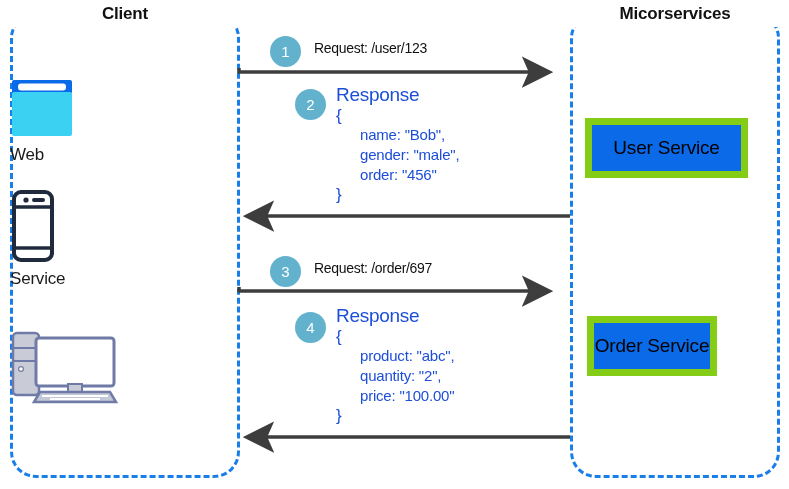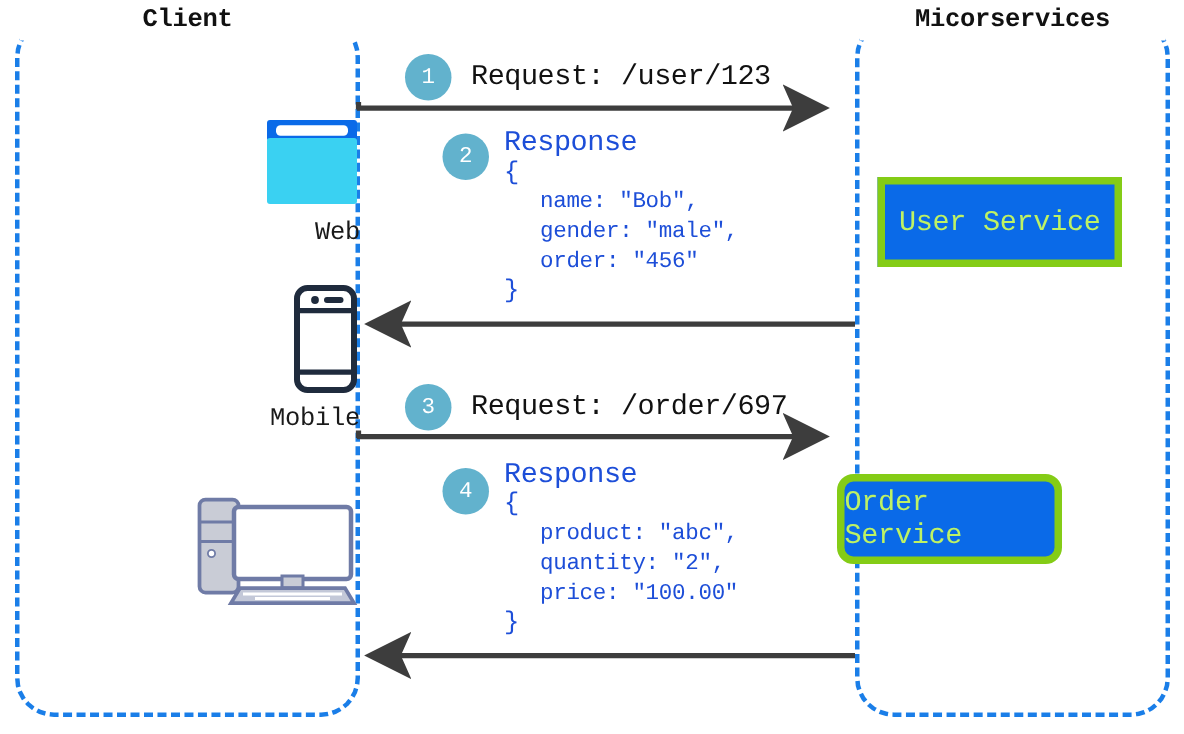--- a/index.html
+++ b/index.html
@@ -9,21 +9,20 @@
   }
   body {
     font-family: "Liberation Sans", sans-serif;
   }
   #canvas {
     position: relative;
     width: 789px;
     height: 489px;
     background: #ffffff;
     overflow: hidden;
-    font-family: Liberation Mono, monospace;
   }
 
   
   .panel {
     position: absolute;
     border: 3px dashed #1a7ee8;
     border-radius: 26px;
     background: transparent;
     box-sizing: border-box;
   }
@@ -41,51 +40,51 @@
     letter-spacing: -0.2px;
   }
   #client-panel  { left: 10px;  top: 12px; width: 230px; height: 466px; }
   #services-panel{ left: 570px; top: 12px; width: 210px; height: 466px; }
 
   
   .device {
     position: absolute;
     width: 230px;
     left: 0;
-    text-align: right;
+    text-align: left;
   }
   .device-label {
     font-size: 17px;
     color: #1a1a1a;
     margin-top: 3px;
     letter-spacing: -0.2px;
   }
   .icon-wrap {
     display: inline-block;
     line-height: 0;
   }
   #device-web    { top: 78px; }
   #device-mobile { top: 190px; }
   #device-pc     { top: 328px; }
 
   
   .service-box {
     position: absolute;
     background: #0a6ae8;
-    border: 5px solid #84cc16;
-    color: #bef264;
+    border: 7px solid #84cc16;
+    color: #000000;
     font-size: 19px;
     display: flex;
     align-items: center;
     justify-content: center;
     box-sizing: border-box;
     letter-spacing: -0.2px;
   }
   #user-service  { left: 585px; top: 118px; width: 163px; height: 60px; }
-  #order-service { left: 558px; top: 316px; width: 150px; height: 60px; border-radius: 11px; }
+  #order-service { left: 587px; top: 316px; width: 130px; height: 60px; }
 
   
   .arrow-svg {
     position: absolute;
     left: 228px;
     width: 350px;
     height: 18px;
     overflow: visible;
   }
   #arrow-1 { top: 64px; }
@@ -108,21 +107,21 @@
     box-sizing: border-box;
   }
   #step-1 { left: 270px; top: 36px; }
   #step-2 { left: 295px; top: 89px; }
   #step-3 { left: 270px; top: 256px; }
   #step-4 { left: 295px; top: 312px; }
 
   
   .msg-label {
     position: absolute;
-    font-size: 19px;
+    font-size: 14px;
     color: #111111;
     white-space: nowrap;
     letter-spacing: -0.3px;
     text-align: right;
   }
   #label-1 { left: 314px; top: 40px; }
   #label-3 { left: 314px; top: 260px; }
 
   .resp-block {
     position: absolute;
@@ -170,21 +169,21 @@
   <div class="device" id="device-mobile" style="top:190px; left:10px;">
     <span class="icon-wrap">
       <svg width="46" height="72" viewBox="0 0 46 72">
         <rect x="4" y="2" width="38" height="68" rx="7" fill="none" stroke="#1f2b3d" stroke-width="4"></rect>
         <line x1="6" y1="17" x2="40" y2="17" stroke="#1f2b3d" stroke-width="3.5"></line>
         <line x1="6" y1="58" x2="40" y2="58" stroke="#1f2b3d" stroke-width="3.5"></line>
         <circle cx="16" cy="10" r="2.6" fill="#1f2b3d"></circle>
         <rect x="22" y="8" width="13" height="4" rx="2" fill="#1f2b3d"></rect>
       </svg>
     </span>
-    <div class="device-label">Mobile</div>
+    <div class="device-label">Service</div>
   </div>
 
   <div class="device" id="device-pc" style="top:328px; left:10px;">
     <span class="icon-wrap">
       <svg width="110" height="76" viewBox="0 0 110 76">
 
         <rect x="3" y="5" width="26" height="62" rx="4" fill="#c9ccd6" stroke="#6f7ba6" stroke-width="2.5"></rect>
         <line x1="4" y1="20" x2="28" y2="20" stroke="#6f7ba6" stroke-width="2"></line>
         <line x1="4" y1="33" x2="28" y2="33" stroke="#6f7ba6" stroke-width="2"></line>
         <circle cx="11" cy="41" r="2.4" fill="#ffffff" stroke="#6f7ba6" stroke-width="1.2"></circle>

